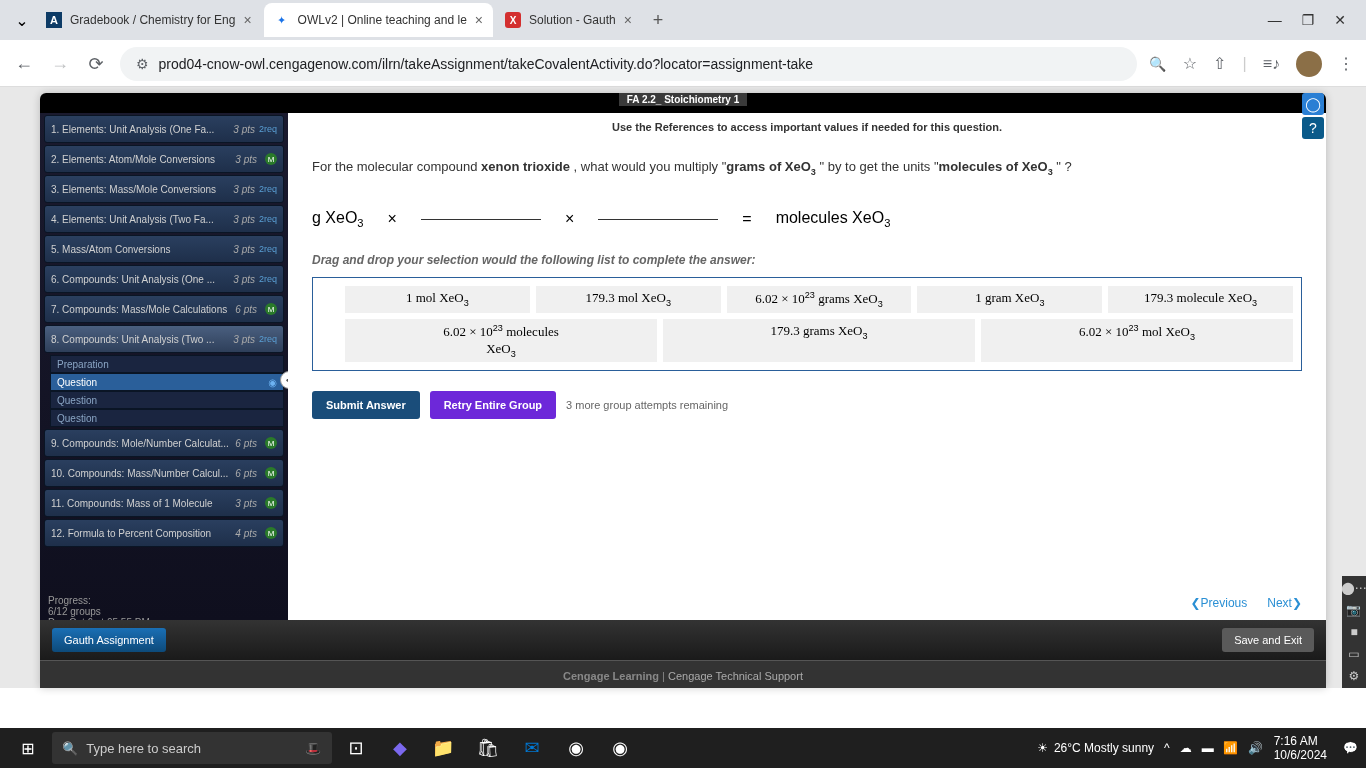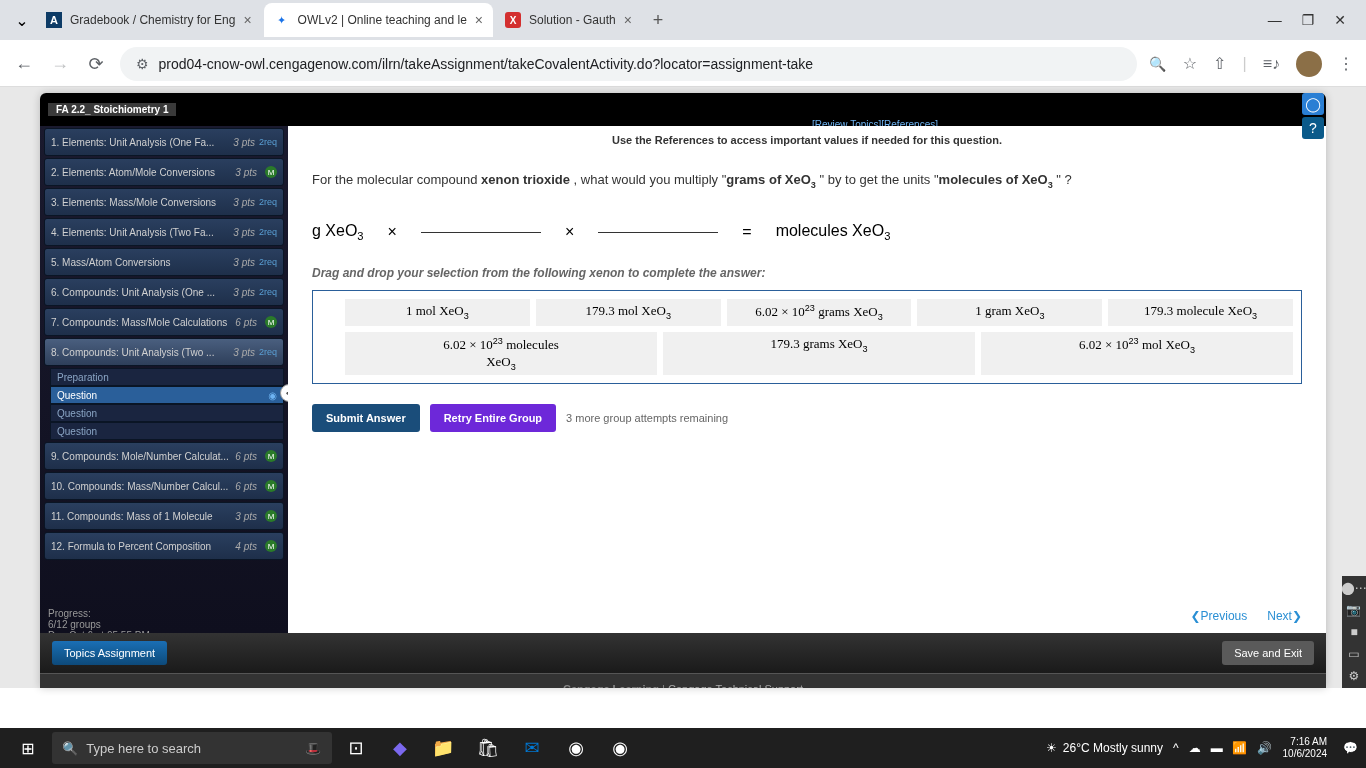--- a/index.html
+++ b/index.html
@@ -26,21 +26,21 @@
 .url-input { flex: 1; height: 34px; background: #f1f3f4; border-radius: 17px; padding: 0 16px; display: flex; align-items: center; gap: 10px; font-size: 14px; color: #202124; }
 .url-icon { color: #5f6368; font-size: 14px; }
 .url-actions { display: flex; gap: 16px; align-items: center; color: #5f6368; }
 .url-actions span { cursor: pointer; }
 .avatar { width: 26px; height: 26px; border-radius: 50%; background: #8b6f47; }
 
 
 .app-container { position: absolute; top: 87px; left: 0; right: 0; height: 601px; background: #e8e8e8; padding: 6px 40px 0 40px; }
 .app-frame { width: 100%; height: 100%; background: #fff; border-radius: 6px 6px 0 0; overflow: hidden; position: relative; box-shadow: 0 0 8px rgba(0,0,0,0.2); }
 
-.app-header { height: 33px; background: #000; display: flex; align-items: center; padding: 0 8px; }
+.app-header { height: 20px; background: #000; display: flex; align-items: center; padding: 0 8px; flex-direction: column; }
 .app-header-tab { background: #3a3a3a; color: #fff; font-size: 10px; padding: 1px 8px; font-weight: bold; }
 .app-header-links { margin-left: auto; display: flex; padding-right: 380px; margin-top: 29px; }
 .app-header-links span { color: #6db3f2; font-size: 10px; cursor: pointer; }
 
 .app-body { display: flex; height: calc(100% - 88px); }
 
 
 .sidebar { width: 248px; background: linear-gradient(#1a1a2e, #0f0f1e); overflow-y: auto; position: relative; }
 .sidebar::-webkit-scrollbar { width: 10px; }
 .sidebar-item { height: 28px; background: linear-gradient(#2a3f5f, #1e2f4a); border: 1px solid #0a1525; margin: 2px 4px; border-radius: 3px; padding: 0 6px; display: flex; align-items: center; font-size: 10px; color: #d0d0d0; cursor: pointer; position: relative; }
@@ -91,21 +91,21 @@
 .float-right2 .fi { width: 20px; height: 20px; color: #ccc; display:flex; align-items:center; justify-content:center; font-size:12px; cursor:pointer;}
 
 
 .taskbar { position: absolute; bottom: 0; left: 0; right: 0; height: 40px; background: #1f1f1f; display: flex; align-items: center; padding: 0 8px; gap: 4px; }
 .start-btn { width: 40px; height: 40px; display: flex; align-items: center; justify-content: center; color: #fff; cursor: pointer; }
 .search-box { height: 32px; width: 280px; background: #333; border-radius: 3px; display: flex; align-items: center; padding: 0 10px; gap: 8px; color: #ccc; font-size: 13px; }
 .task-icon { width: 40px; height: 40px; display: flex; align-items: center; justify-content: center; color: #fff; cursor: pointer; font-size: 18px; }
 .task-right { margin-left: auto; display: flex; align-items: center; gap: 10px; color: #fff; font-size: 12px; }
 .weather { display: flex; align-items: center; gap: 6px; }
 .sys-tray { display: flex; gap: 10px; align-items: center; font-size: 12px; }
-.clock { text-align: right; font-size: 10px; line-height: 1.2; padding-right: 6px; }
+.clock { text-align: left; font-size: 12px; line-height: 1.2; padding-right: 6px; }
 sub { font-size: 0.7em; }
 sup { font-size: 0.7em; }
 </style>
 </head>
 <body>
 
 <div class="browser-top">
   <div class="tab-bar">
     <div class="tab-dropdown">⌄</div>
     <div class="tab inactive">
@@ -251,21 +251,21 @@
         </div>
         <div class="equation">
           <span><span>g XeO</span><sub>3</sub></span>
           <span>×</span>
           <span class="eq-blank"></span>
           <span>×</span>
           <span class="eq-blank"></span>
           <span>=</span>
           <span><span>molecules  XeO</span><sub>3</sub></span>
         </div>
-        <div class="drag-instruct">Drag and drop your selection from the following xenon to complete the answer:</div>
+        <div class="drag-instruct">Drag and drop your selection would the following list to complete the answer:</div>
         <div class="drag-box">
           <div class="drag-row">
             <div class="drag-item">1 mol XeO<sub>3</sub></div>
             <div class="drag-item">179.3 mol XeO<sub>3</sub></div>
             <div class="drag-item">6.02 × 10<sup>23</sup> grams XeO<sub>3</sub></div>
             <div class="drag-item">1 gram XeO<sub>3</sub></div>
             <div class="drag-item">179.3 molecule XeO<sub>3</sub></div>
           </div>
           <div class="drag-row">
             <div class="drag-item">6.02 × 10<sup>23</sup> molecules<br>XeO<sub>3</sub></div>
@@ -279,21 +279,21 @@
           <span class="attempts">3 more group attempts remaining</span>
         </div>
         <div class="content-footer-nav">
           <span>❮<span>Previous</span></span>
           <span><span>Next</span>❯</span>
         </div>
       </div>
     </div>
 
     <div class="app-bottom">
-      <button class="btn-finish">Topics Assignment</button>
+      <button class="btn-finish">Gauth Assignment</button>
       <button class="btn-save">Save and Exit</button>
     </div>
     <div class="app-footer-text">
       <b>Cengage Learning</b> | <a>Cengage Technical Support</a>
     </div>
   </div>
 </div>
 
 <div class="float-right">
   <div class="float-icon">◯</div>

